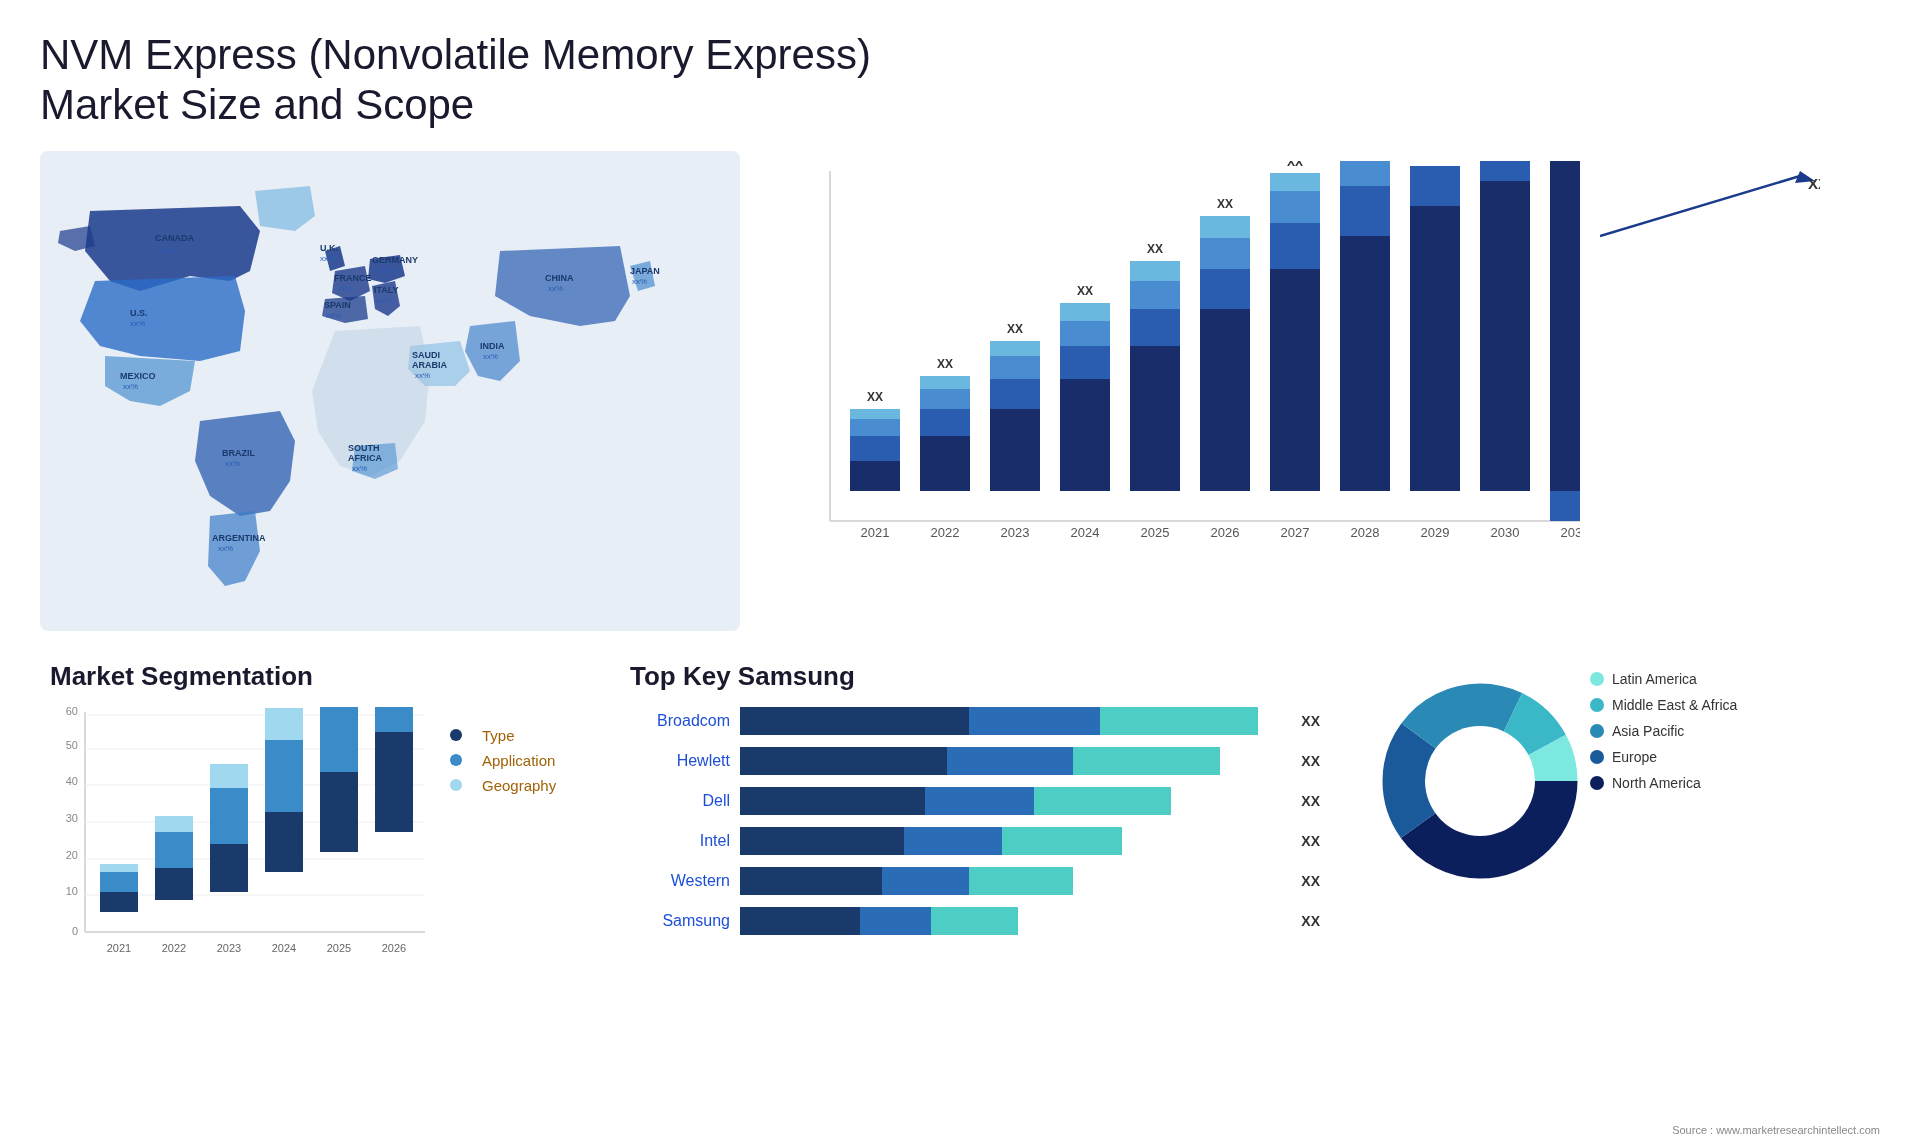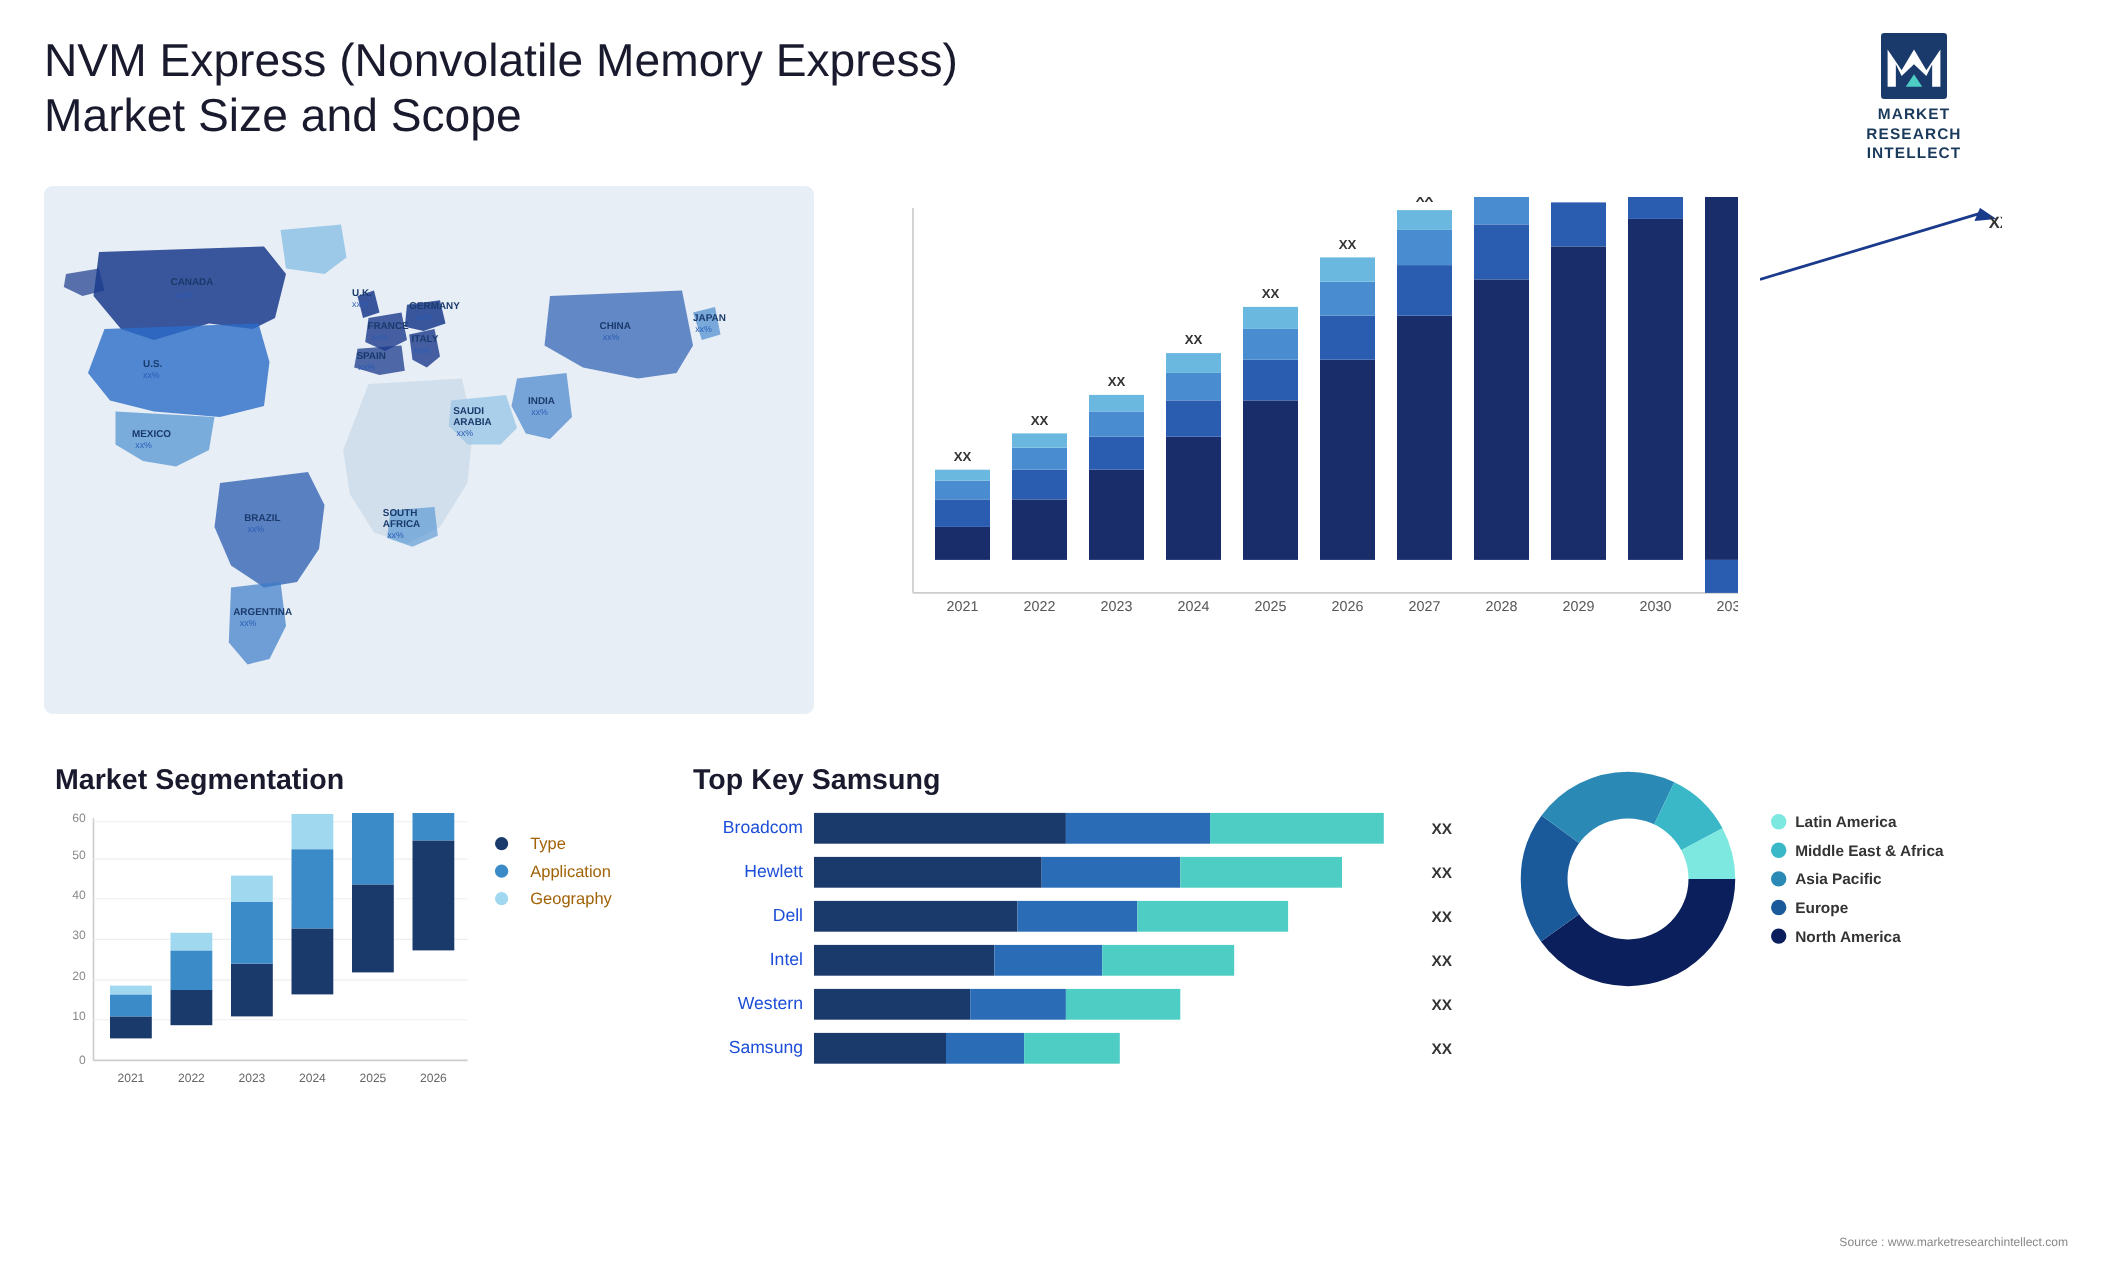--- a/index.html
+++ b/index.html
@@ -95,21 +95,20 @@
     
     .segmentation-section {
       padding: 10px;
     }
 
     .section-title {
       font-size: 26px;
       font-weight: 700;
       color: #1a1a2e;
       margin-bottom: 15px;
-      margin-top: 14px;
     }
 
     .seg-legend {
       display: flex;
       flex-direction: column;
       gap: 8px;
       margin-left: 20px;
       margin-top: 20px;
     }
 
@@ -185,24 +184,22 @@
       margin-left: 6px;
     }
 
     
     .regional-section {
       padding: 10px;
     }
 
     .regional-content {
       display: flex;
-      align-items: center;
-      gap: 20px;
+      align-items: flex-start;
       margin-top: 10px;
-      font-weight: bold;
     }
 
     .regional-legend {
       display: flex;
       flex-direction: column;
       gap: 10px;
     }
 
     .regional-legend-item {
       display: flex;
@@ -239,30 +236,20 @@
       fill: #2a5cb5;
     }
   </style>
 </head>
 <body>
 
 <div class="page-container">
 
   <div class="header">
     <h1 class="page-title">NVM Express (Nonvolatile Memory Express) Market Size and Scope</h1>
-    <div class="logo-area">
-
-      <svg class="logo-icon" viewBox="0 0 80 80" xmlns="http://www.w3.org/2000/svg">
-        <rect width="80" height="80" fill="#1a3a6c" rx="4"></rect>
-
-        <polygon points="8,65 8,20 25,45 40,20 55,45 72,20 72,65 62,65 62,38 55,52 40,38 25,52 18,38 18,65" fill="white"></polygon>
-        <polygon points="30,65 50,65 40,50" fill="#4ecdc4"></polygon>
-      </svg>
-      <div class="logo-text">MARKET<br>RESEARCH<br>INTELLECT</div>
-    </div>
   </div>
 
   <div class="main-grid">
 
     <div class="world-map-section">
       <svg viewBox="0 0 700 480" xmlns="http://www.w3.org/2000/svg">
 
         <rect width="700" height="480" fill="#e8eef5"></rect>
 
         <path d="M50,60 L200,55 L220,80 L210,120 L190,130 L150,125 L100,140 L70,130 L45,100 Z" fill="#1a3a8c" opacity="0.85"></path>

